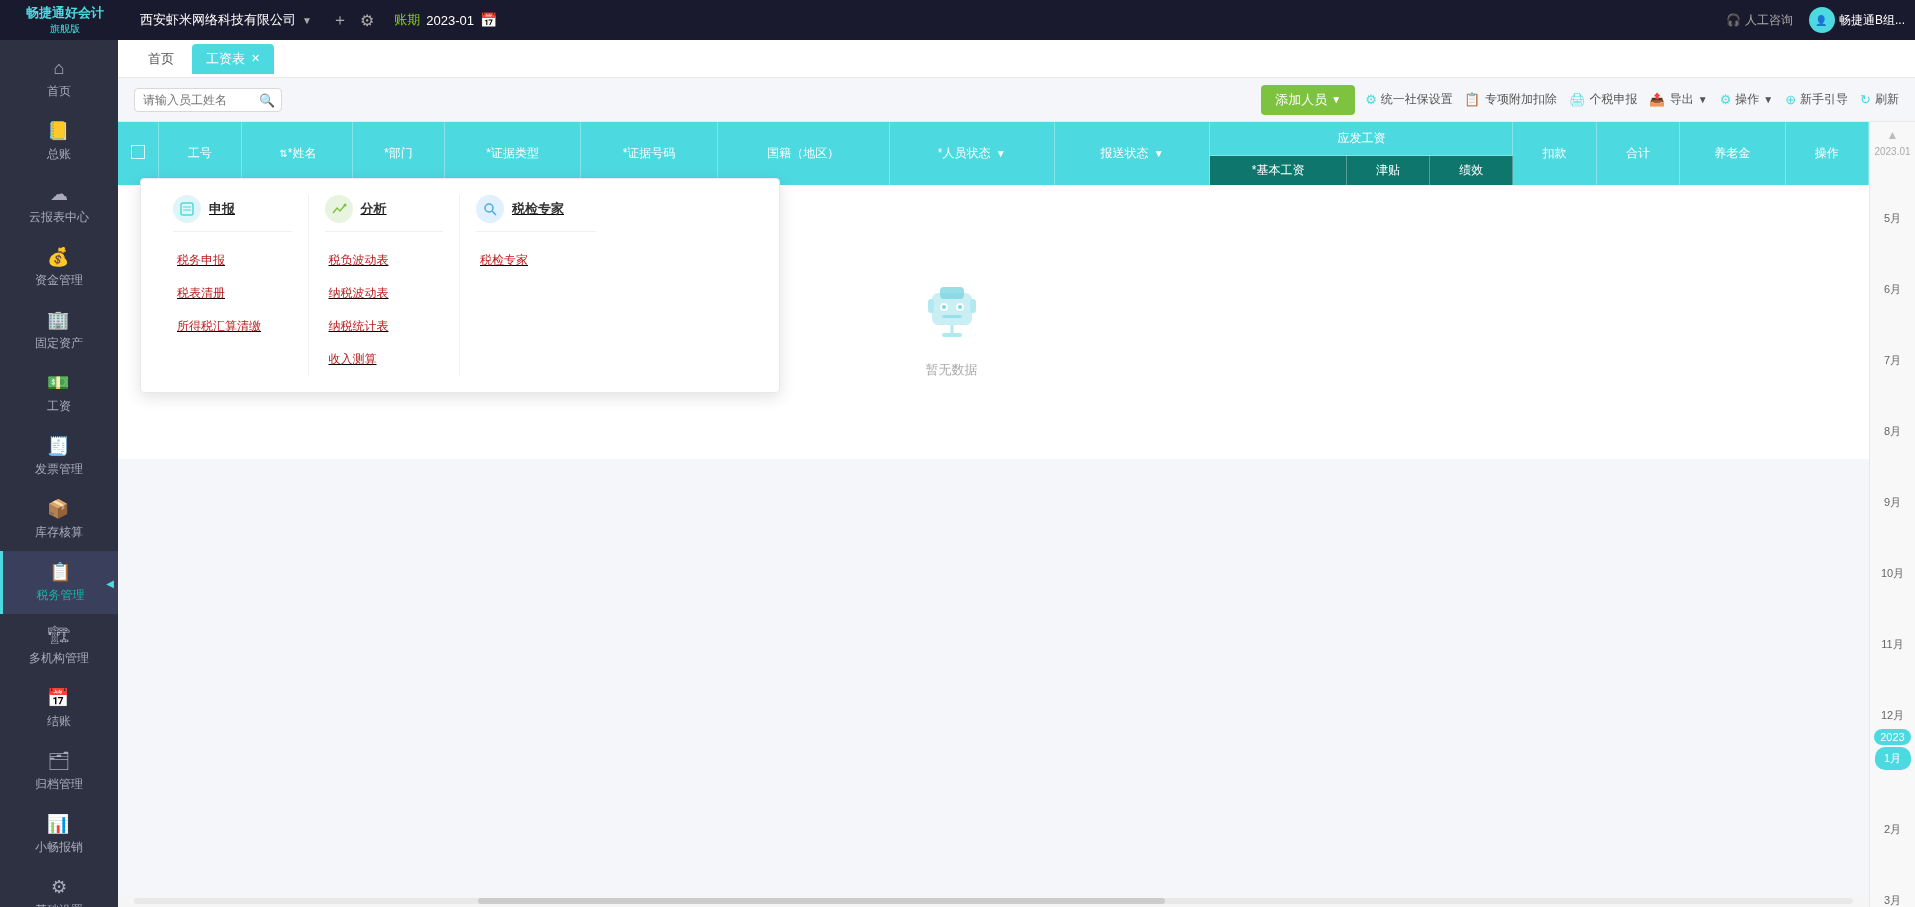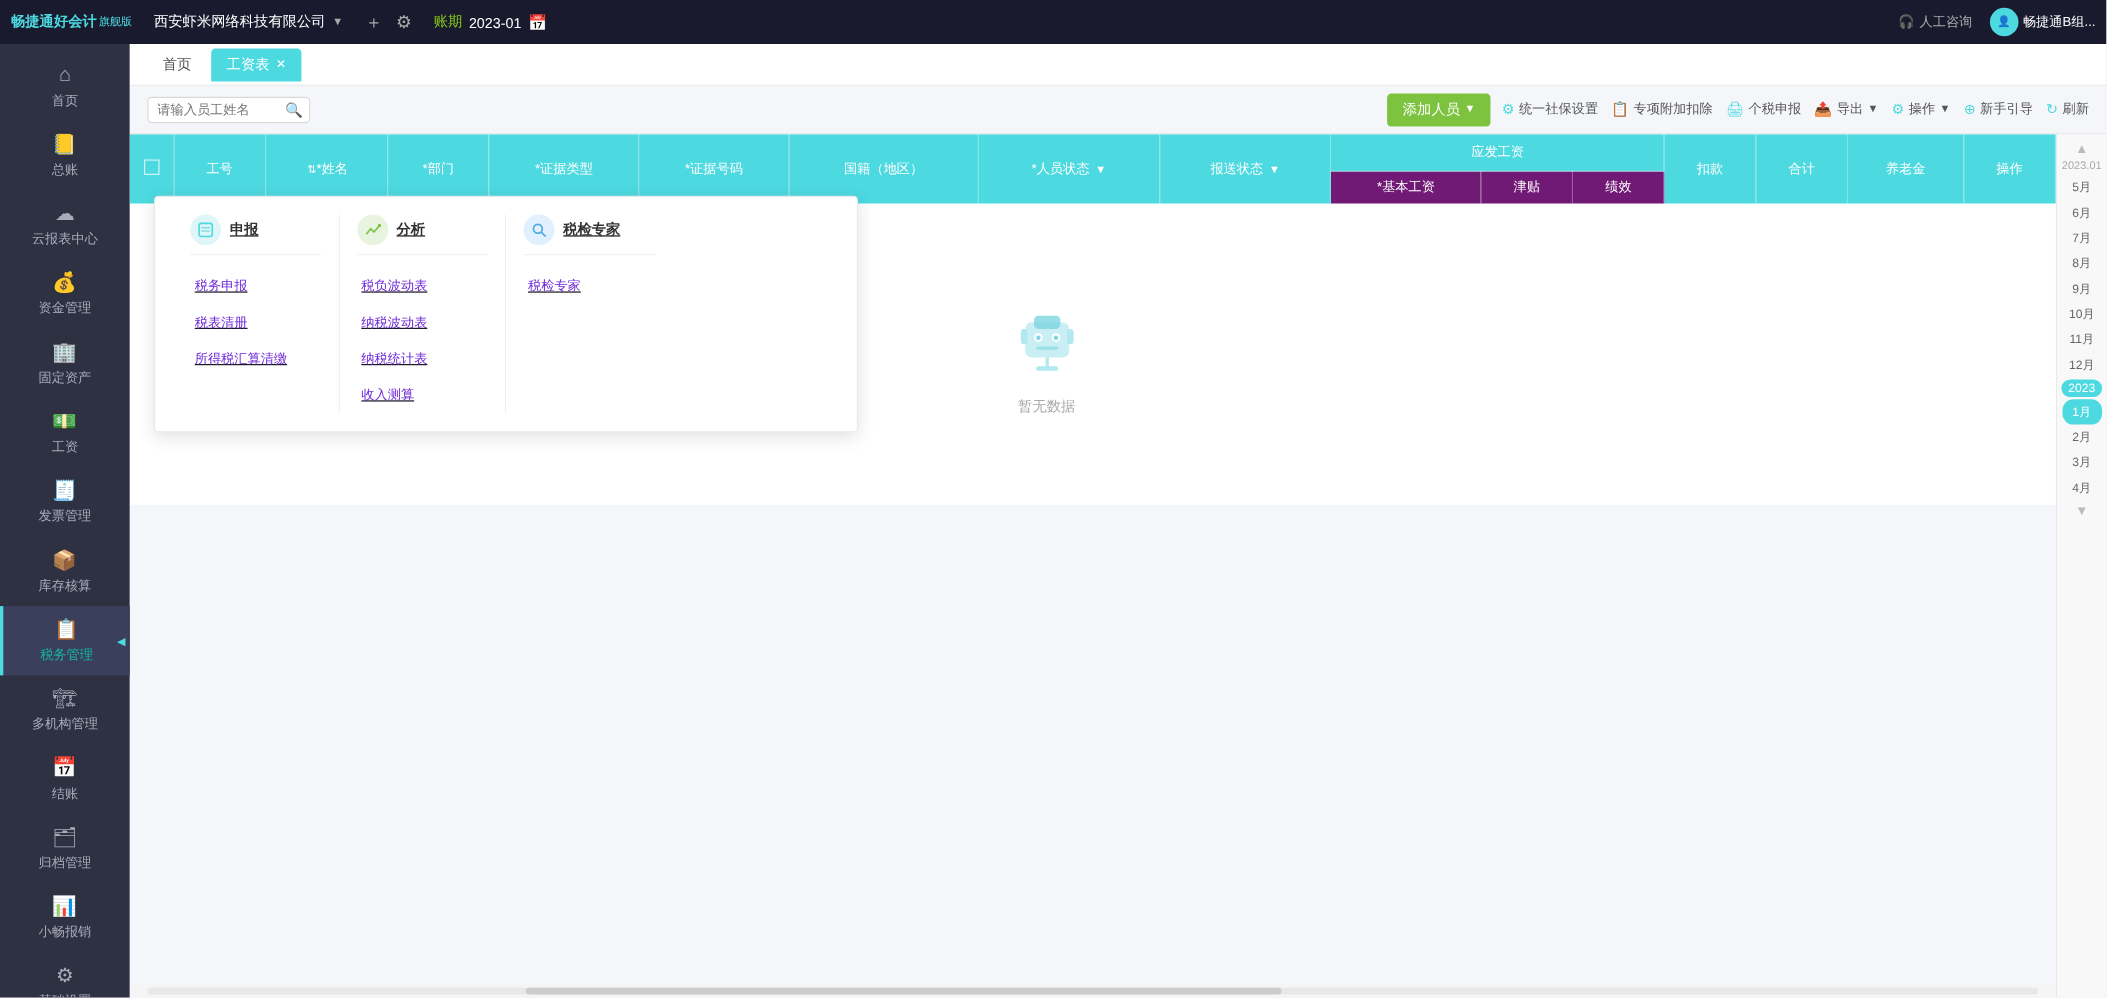--- a/index.html
+++ b/index.html
@@ -10,20 +10,21 @@
       height: 40px;
       background: #1a1a2e;
       display: flex;
       align-items: center;
       padding: 0 10px;
       color: #fff;
     }
     .logo-area {
       width: 110px;
       display: flex;
+      flex-direction: column;
       align-items: center;
       justify-content: space-between;
     }
     .logo-title { font-size: 13px; color: #4dd9e0; font-weight: bold; }
     .logo-sub { font-size: 10px; color: #4dd9e0; }
     .company-selector {
       display: flex;
       align-items: center;
       color: #fff;
       font-size: 13px;
@@ -177,21 +178,21 @@
     .data-table thead tr.header-row-1 th {
       background: #4dd9e0;
       color: #fff;
       padding: 8px 10px;
       font-size: 12px;
       font-weight: normal;
       border-right: 1px solid rgba(255,255,255,0.3);
       white-space: nowrap;
     }
     .data-table thead tr.header-row-2 th {
-      background: #701a75;
+      background: #0f766e;
       color: #fff;
       padding: 6px 10px;
       font-size: 12px;
       font-weight: normal;
       border-right: 1px solid rgba(255,255,255,0.3);
       border-top: 1px solid rgba(255,255,255,0.3);
       white-space: nowrap;
     }
     .th-checkbox { width: 40px; text-align: center; }
     .checkbox-box {
@@ -256,21 +257,21 @@
       height: 28px;
       border-radius: 50%;
       background: #e8f8f9;
       display: flex;
       align-items: center;
       justify-content: center;
       font-size: 14px;
     }
     .dropdown-item {
       padding: 8px 4px;
-      color: #6d28d9;
+      color: #b91c1c;
       font-size: 12px;
       cursor: pointer;
       border-radius: 3px;
     }
 
     
     .timeline-bar {
       width: 46px;
       background: #f8f8f8;
       border-left: 1px solid #e8e8e8;
@@ -280,20 +281,21 @@
       padding-top: 4px;
       overflow: hidden;
     }
     .timeline-month {
       font-size: 11px;
       color: #666;
       padding: 4px 0;
       width: 100%;
       text-align: center;
       cursor: pointer;
+      margin-top: 48px;
     }
     .timeline-month.active {
       background: #4dd9e0;
       color: #fff;
       border-radius: 10px;
       width: 36px;
       margin: 0 auto;
     }
     .timeline-nav { color: #bbb; font-size: 12px; cursor: pointer; padding: 2px 0; }
     .timeline-year-label {

